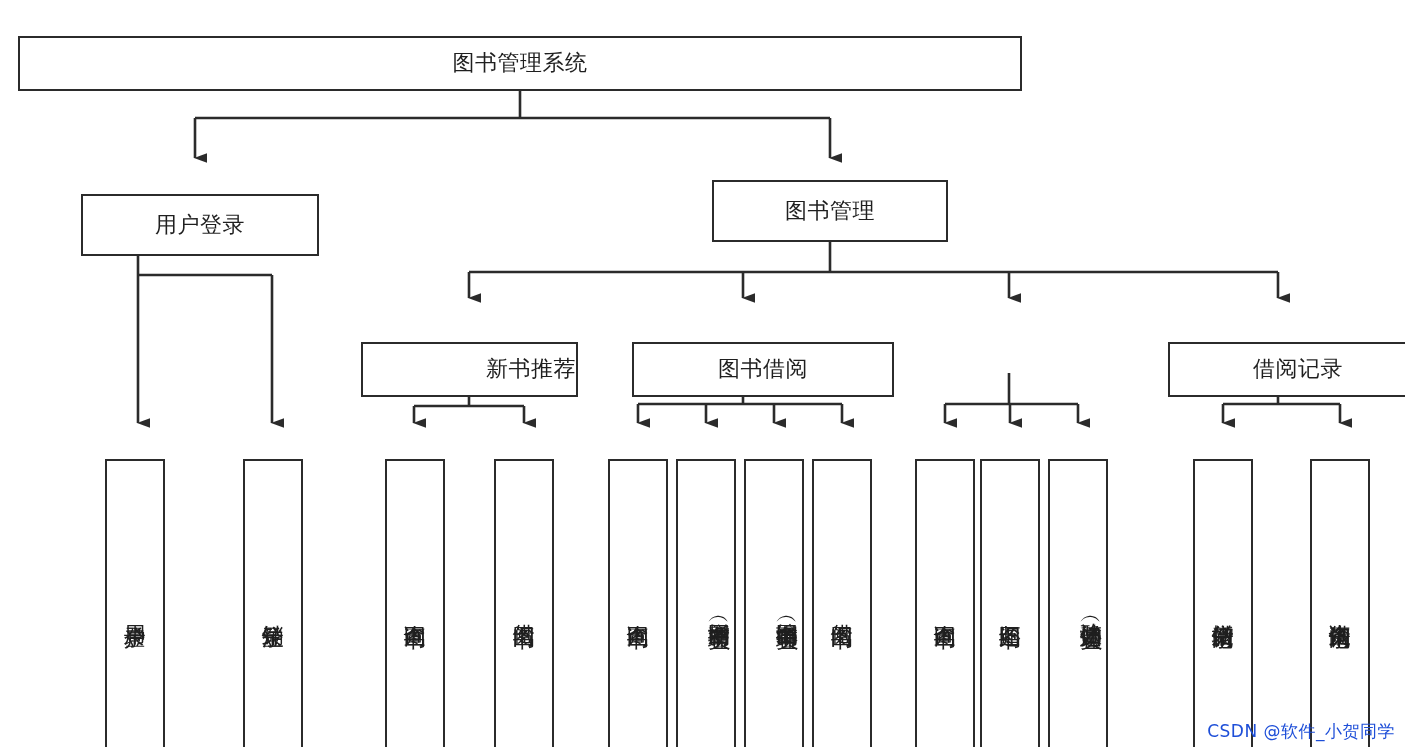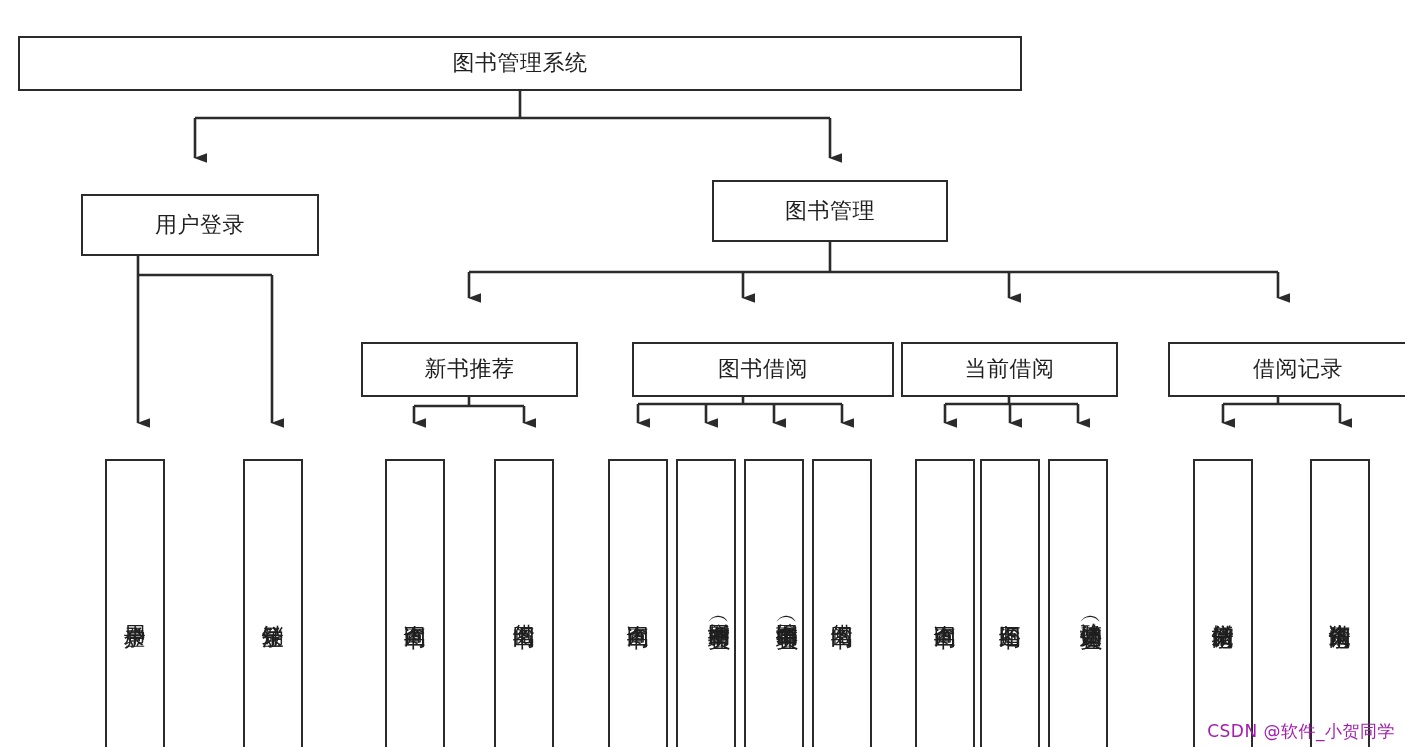--- a/index.html
+++ b/index.html
@@ -51,21 +51,21 @@
   .node.v .vtext{
     display:block;
     writing-mode:vertical-rl;
     text-orientation:upright;
   }
   #watermark{
     position:absolute;
     right:10px;
     bottom:4px;
     font-size:17px;
-    color:#a21caf;
+    color:#1d4ed8;
     letter-spacing:0.5px;
     white-space:nowrap;
   }
 </style>
 </head>
 <body>
 
 <div id="canvas">
 
   <svg id="wires" viewBox="0 0 1405 747">
@@ -122,28 +122,25 @@
     <span>图书管理系统</span>
   </div>
 
   <div class="node h" style="left:81px;top:170px;width:238px;height:62px;">
     <span>用户登录</span>
   </div>
   <div class="node h" style="left:712px;top:156px;width:236px;height:62px;">
     <span>图书管理</span>
   </div>
 
-  <div class="node h" style="left:361px;top:318px;width:217px;height:55px;">
+  <div class="node h" style="left:361px;top:318px;width:217px;height:55px;justify-content:flex-end;">
     <span>新书推荐</span>
   </div>
   <div class="node h" style="left:632px;top:318px;width:262px;height:55px;">
     <span>图书借阅</span>
-  </div>
-  <div class="node h" style="left:901px;top:318px;width:217px;height:55px;">
-    <span>当前借阅</span>
   </div>
   <div class="node h" style="left:1168px;top:318px;width:260px;height:55px;">
     <span>借阅记录</span>
   </div>
 
   <div class="node v" style="left:105px;top:435px;width:60px;height:300px;">
     <span class="vtext">用户登录</span>
   </div>
   <div class="node v" style="left:243px;top:435px;width:60px;height:300px;">
     <span class="vtext">注销登录</span>

